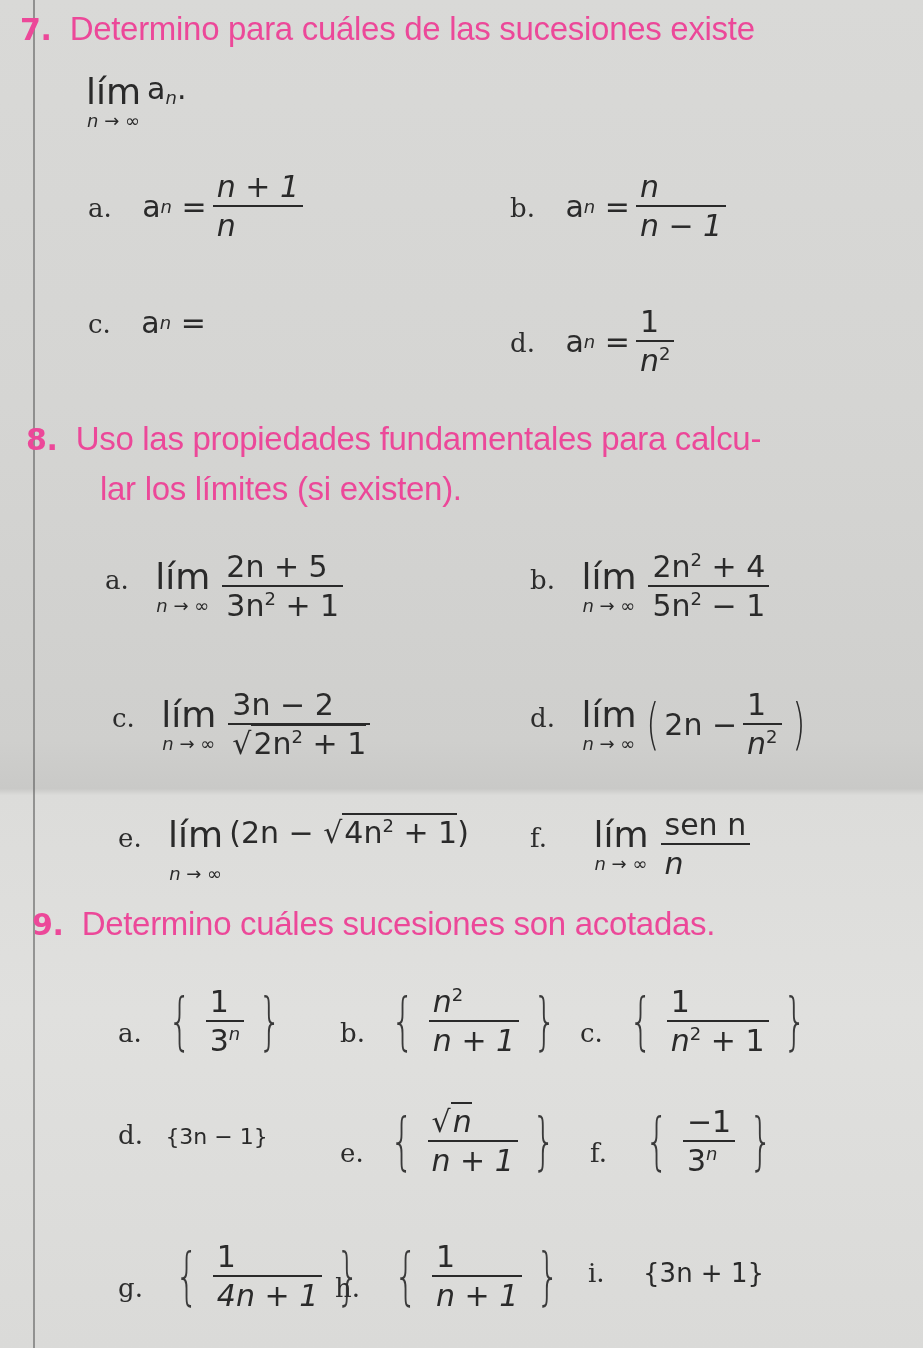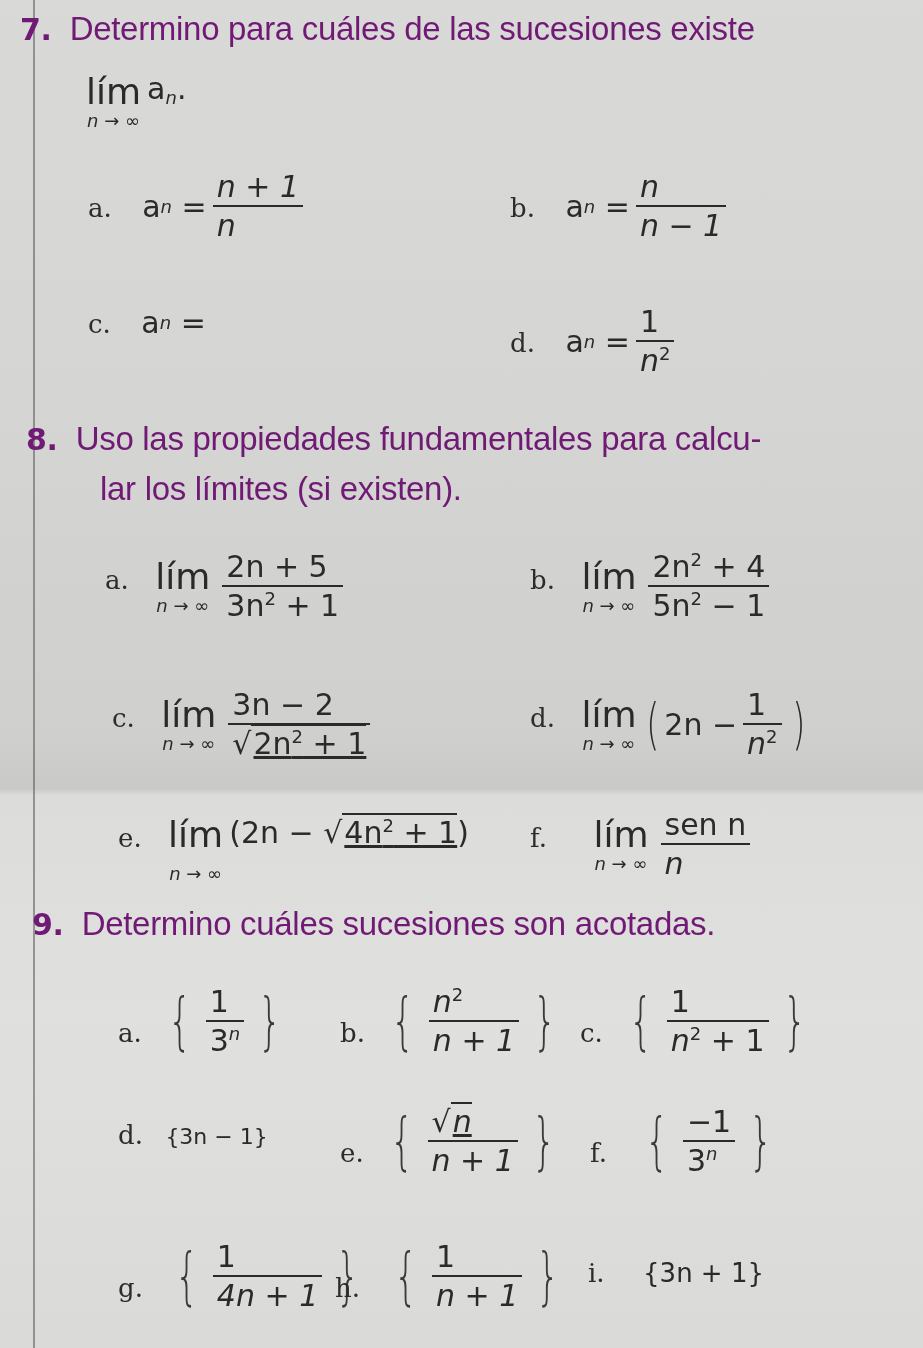--- a/index.html
+++ b/index.html
@@ -4,35 +4,35 @@
 <style>
   html, body { margin:0; padding:0; }
   body {
     width:923px; height:1348px; overflow:hidden; position:relative;
     background: linear-gradient(180deg, #d9d9d7 0%, #d5d5d3 30%, #cfcfcd 55%, #c9c9c7 58.5%, #dcdcda 59%, #e0e0de 75%, #dadad8 100%);
     font-family: "Liberation Sans", "DejaVu Sans", sans-serif;
     color:#2a2a2a;
   }
   .margin-line { position:absolute; left:33px; top:0; width:2px; height:1348px; background:#555; opacity:0.55; }
   .abs { position:absolute; }
-  .q-title { font-size:33px; letter-spacing:-0.3px; color:#701a75; white-space:nowrap; }
+  .q-title { font-size:33px; letter-spacing:-0.3px; color:#ec4899; white-space:nowrap; }
   .q-num { font-family:"DejaVu Sans", sans-serif; font-weight:bold; font-size:30px; margin-right:18px; }
   .lbl { font-family:"DejaVu Serif", serif; font-size:26px; color:#2c2c2c; }
   .math { font-family:"DejaVu Sans", sans-serif; font-size:30px; color:#2a2a2a; display:inline-flex; align-items:center; white-space:nowrap; }
   .it { font-style:italic; }
   .frac { display:inline-flex; flex-direction:column; vertical-align:middle; margin:0 6px; }
   .frac .num { padding:0 4px 2px; border-bottom:2px solid #2a2a2a; line-height:1.1; }
   .frac .den { padding:2px 4px 0; line-height:1.1; }
   .lim { display:inline-flex; flex-direction:column; align-items:center; margin-right:6px; }
   .lim .word { font-size:36px; line-height:1.1; }
   .lim .sub { font-size:18px; line-height:1; }
   sup { font-size:0.6em; }
   sub.s { font-size:0.6em; vertical-align:-0.3em; }
   .brace { font-size:62px; font-weight:200; line-height:1; transform:scaleX(0.6); display:inline-block; color:#3a3a3a; }
-  .sqrt { border-top:2px solid #2a2a2a; padding-left:2px;text-decoration:underline; }
+  .sqrt { border-top:2px solid #2a2a2a; padding-left:2px; }
   .paren { font-size:56px; font-weight:200; line-height:1; transform:scaleX(0.6); display:inline-block; }
 </style>
 </head>
 <body>
 
 <div class="margin-line"></div>
 
 <div class="abs q-title" style="left:20px;top:10px;">
   <span class="q-num">7.</span><span>Determino para cuáles de las sucesiones existe</span>
 </div>

